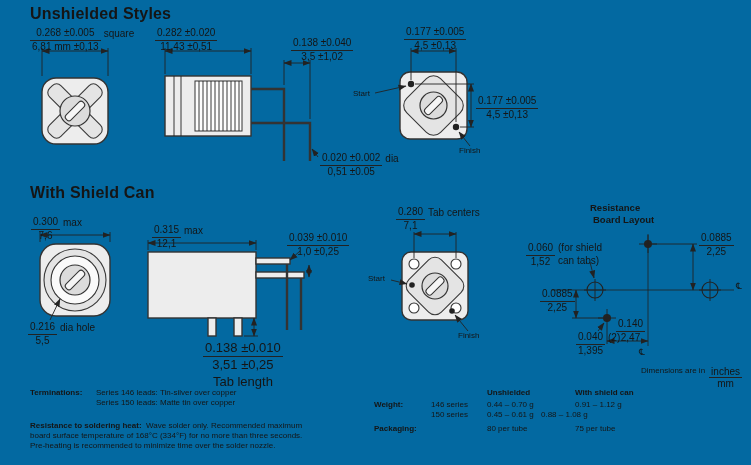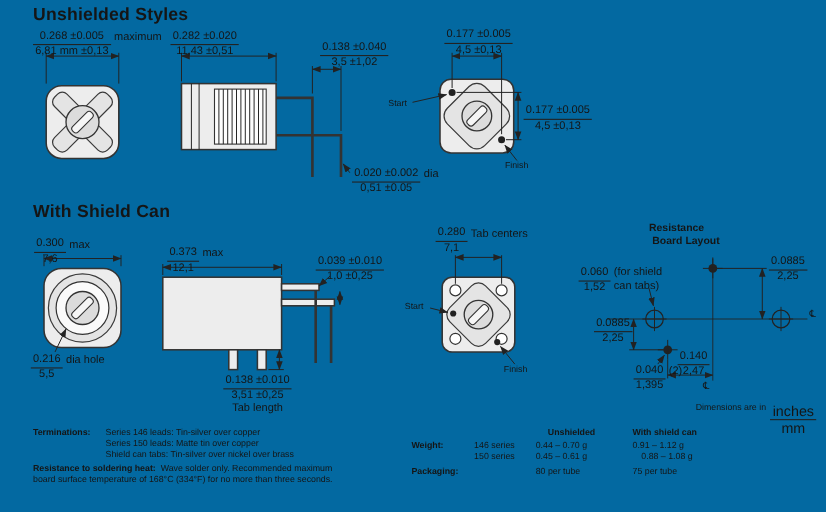--- a/index.html
+++ b/index.html
@@ -3,31 +3,31 @@
 <meta charset="utf-8">
 <style>
   *{margin:0;padding:0;box-sizing:border-box}
   html,body{background:#fff}
   body{font-family:"Liberation Sans","DejaVu Sans",sans-serif;color:#151515}
   .sheet{position:relative;width:751px;height:465px;background:#0369a1;overflow:hidden}
   .abs{position:absolute}
   .h1{font-size:16px;font-weight:700;letter-spacing:.2px;white-space:nowrap}
   .bl-head{font-size:9.5px;font-weight:700;white-space:nowrap}
   .dim{display:flex;align-items:flex-start;gap:3px;font-size:10px;line-height:1.25;white-space:nowrap;color:#151515}
-  .dimcol{display:flex;flex-direction:column;align-items:center;font-size:10px;line-height:1.25;white-space:nowrap}
+  .dimcol{display:flex;flex-direction:column;align-items:center;font-size:13px;line-height:1.25;white-space:nowrap}
   .frac{display:inline-block;text-align:center}
   .frac .din{display:block;border-bottom:1px solid #222;padding:0 2px}
   .frac .dmm{display:block;padding:0 2px}
   .stack{display:inline-block;text-align:left}
   .stack span{display:block}
   .sfx{padding-top:1px}
   .lbl{font-size:8px;white-space:nowrap}
   .clsym{font-size:9px;font-family:"DejaVu Sans","Liberation Sans",sans-serif}
   .note{font-size:8px;display:flex;gap:4px;align-items:flex-start;width:158px;justify-content:flex-end}
-  .note .frac{font-size:13px}
+  .note .frac{font-size:10px}
   .ft{font-size:8px;white-space:nowrap}
   .bold{font-weight:700}
   
   svg .body{fill:#ededed;stroke:#333;stroke-width:1.4}
   svg .body2{fill:#e4e4e4;stroke:#3a3a3a;stroke-width:1.1}
   svg .body3{fill:#dcdcdc;stroke:#333;stroke-width:1.2}
   svg .slot{fill:#f6f6f6;stroke:#333;stroke-width:1}
   svg .hole{fill:#fff;stroke:#333;stroke-width:1.1}
   svg .pin{fill:#222;stroke:none}
   svg .wire{fill:none;stroke:#333;stroke-width:2.4}
@@ -167,21 +167,21 @@
   <div class="abs h1" style="left:30px;top:5px">Unshielded Styles</div>
   <div class="abs h1" style="left:30px;top:184px">With Shield Can</div>
   <div class="abs bl-head" style="left:590px;top:202px">Resistance</div>
   <div class="abs bl-head" style="left:593px;top:214px">Board Layout</div>
 
   <div class="abs dim" style="left:30px;top:27px">
     <span class="frac">
         <span class="din">0.268 ±0.005</span>
         <span class="dmm">6,81 mm ±0,13</span>
       </span>
-    <span class="sfx">maximum</span>
+    <span class="sfx">square</span>
   </div>
   <div class="abs dim" style="left:155px;top:27px">
     <span class="frac">
         <span class="din">0.282 ±0.020</span>
         <span class="dmm">11,43 ±0,51</span>
       </span>
   </div>
   <div class="abs dim" style="left:291px;top:37px">
     <span class="frac">
         <span class="din">0.138 ±0.040</span>
@@ -212,21 +212,21 @@
 
   <div class="abs dim" style="left:31px;top:216px">
     <span class="frac">
         <span class="din">0.300</span>
         <span class="dmm">7,6</span>
       </span>
     <span class="sfx">max</span>
   </div>
   <div class="abs dim" style="left:152px;top:224px">
     <span class="frac">
-        <span class="din">0.373</span>
+        <span class="din">0.315</span>
         <span class="dmm">12,1</span>
       </span>
     <span class="sfx">max</span>
   </div>
   <div class="abs dim" style="left:287px;top:232px">
     <span class="frac">
         <span class="din">0.039 ±0.010</span>
         <span class="dmm">1,0 ±0,25</span>
       </span>
   </div>
@@ -295,31 +295,31 @@
     <span>Dimensions are in</span>
     <span class="frac">
         <span class="din">inches</span>
         <span class="dmm">mm</span>
       </span>
   </div>
 
   <span class="abs ft bold" style="left:30px;top:388px">Terminations:</span>
   <span class="abs ft" style="left:96px;top:388px">Series 146 leads: Tin-silver over copper</span>
   <span class="abs ft" style="left:96px;top:398px">Series 150 leads: Matte tin over copper</span>
-  <span class="abs ft" style="left:96px;top:408px">Shield can tabs:  Tin-silver over nickel over brass</span>
 
   <div class="abs ft" style="left:30px;top:421px"><span class="bold">Resistance to soldering heat:</span>&nbsp;&nbsp;<span>Wave solder only. Recommended maximum</span></div>
   <span class="abs ft" style="left:30px;top:431px">board surface temperature of 168°C (334°F) for no more than three seconds.</span>
-
-  <span class="abs ft bold" style="left:498px;top:388px">Unshielded</span>
+  <span class="abs ft" style="left:30px;top:441px">Pre-heating is recommended to minimize time over the solder nozzle.</span>
+
+  <span class="abs ft bold" style="left:487px;top:388px">Unshielded</span>
   <span class="abs ft bold" style="left:575px;top:388px">With shield can</span>
   <span class="abs ft bold" style="left:374px;top:400px">Weight:</span>
   <span class="abs ft" style="left:431px;top:400px">146 series</span>
   <span class="abs ft" style="left:487px;top:400px">0.44 – 0.70 g</span>
   <span class="abs ft" style="left:575px;top:400px">0.91 – 1.12 g</span>
   <span class="abs ft" style="left:431px;top:410px">150 series</span>
   <span class="abs ft" style="left:487px;top:410px">0.45 – 0.61 g</span>
-  <span class="abs ft" style="left:583px;top:410px">0.88 – 1.08 g</span>
+  <span class="abs ft" style="left:541px;top:410px">0.88 – 1.08 g</span>
   <span class="abs ft bold" style="left:374px;top:424px">Packaging:</span>
   <span class="abs ft" style="left:487px;top:424px">80 per tube</span>
   <span class="abs ft" style="left:575px;top:424px">75 per tube</span>
 
 </div>
 
 </body></html>

